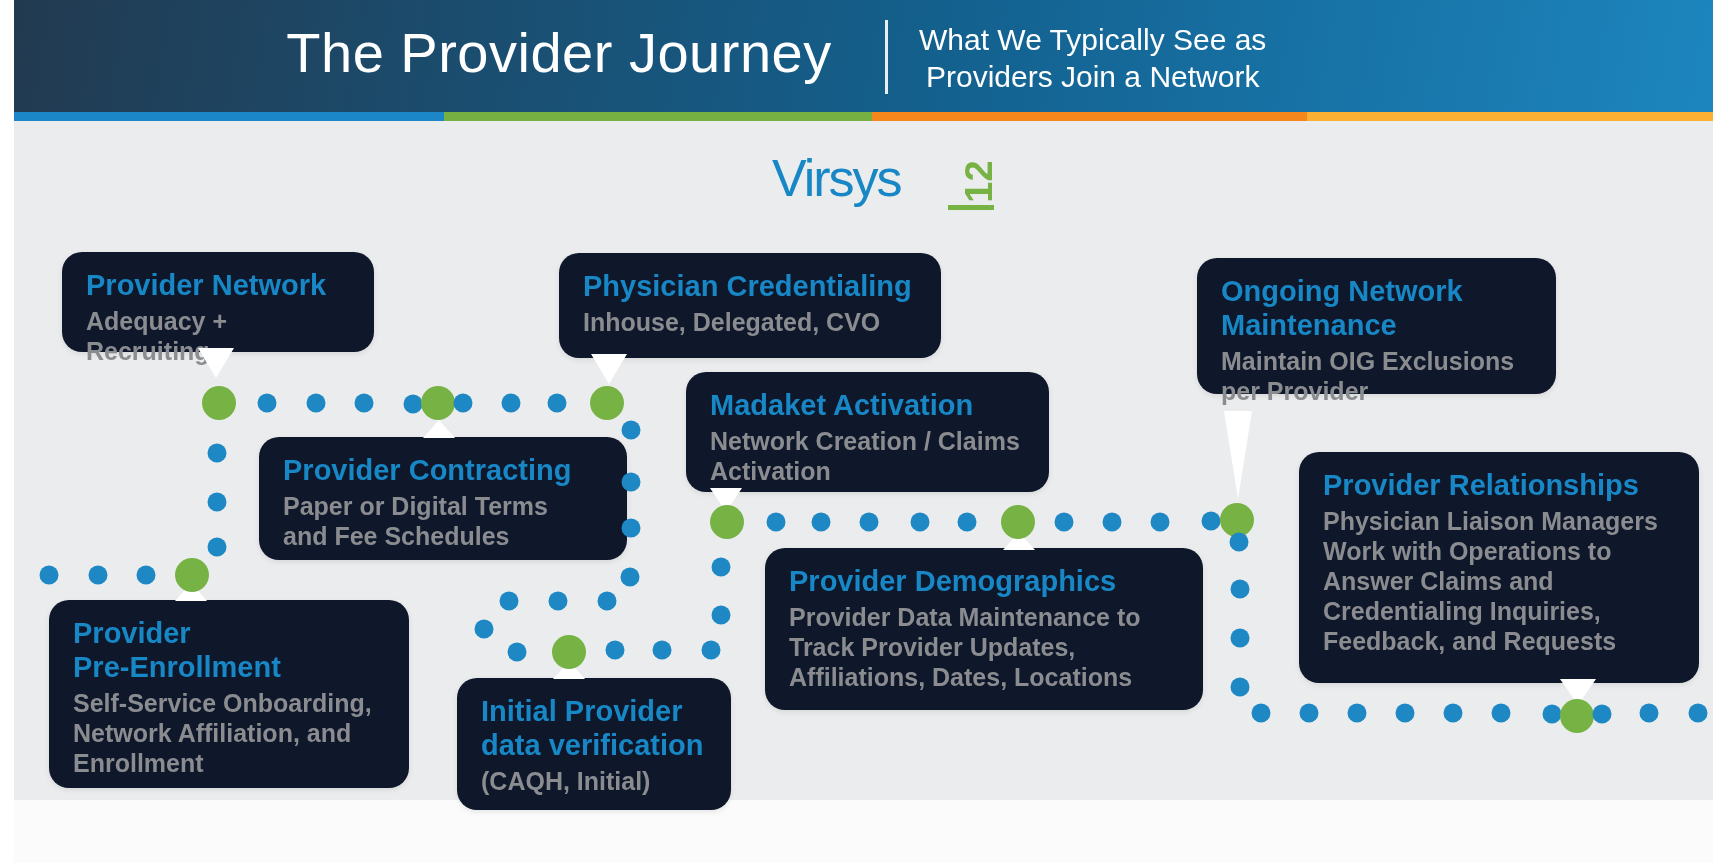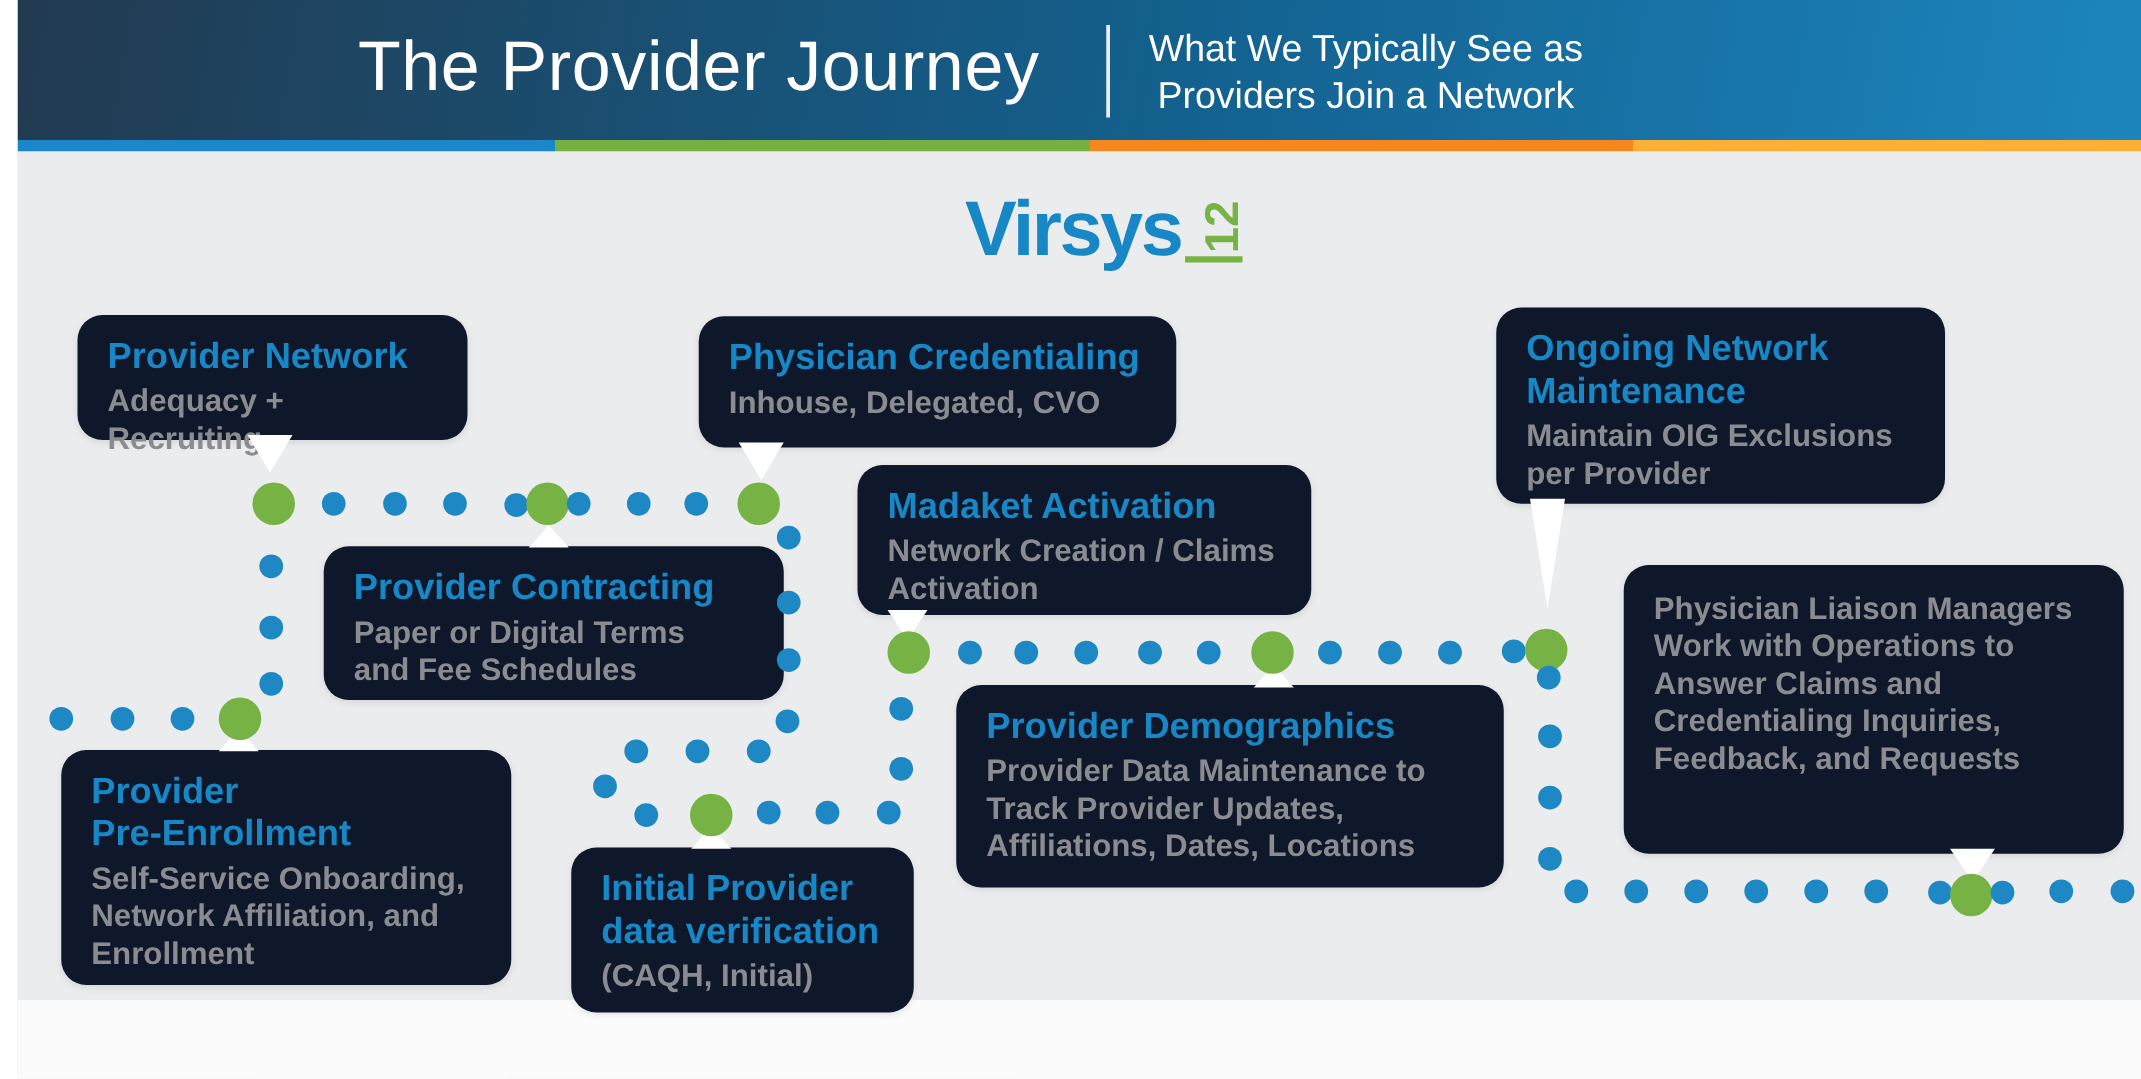--- a/index.html
+++ b/index.html
@@ -11,39 +11,39 @@
   .header-title{position:absolute;left:545px;top:20px;transform:translateX(-50%);
                 color:#fff;font-size:56px;font-weight:400;white-space:nowrap;letter-spacing:0.5px;}
   .header-divider{position:absolute;left:871px;top:20px;width:3px;height:74px;background:rgba(255,255,255,.9);}
   .header-subtitle{position:absolute;left:905px;top:21px;color:#fff;font-size:30px;
                    line-height:37px;white-space:pre-line;font-weight:400;text-align:center;}
   .stripe{position:absolute;left:0;top:112px;width:1713px;height:9px;display:flex;}
   .stripe span{display:block;height:9px;}
   .stripe .s1{width:430px;} .stripe .s2{width:428px;} .stripe .s3{width:435px;} .stripe .s4{flex:1;}
   
   .logo{position:absolute;left:758px;top:148px;width:250px;height:70px;}
-  .logo-text{font-size:62px;font-weight:700;color:var(--accent);letter-spacing:-2px;}
+  .logo-text{font-size:52px;font-weight:400;color:var(--accent);letter-spacing:-2px;}
   .logo-12{position:absolute;left:186px;top:12px;font-size:38px;font-weight:700;
            color:var(--dot-green);transform:rotate(-90deg);}
   .logo-bar{position:absolute;left:176px;top:57px;width:46px;height:5px;background:var(--dot-green);}
   
   .bottom-strip{position:absolute;left:0;top:800px;width:1713px;height:63px;background:#fbfbfb;}
   
   .callout{position:absolute;background:#0f172a;border-radius:20px;box-sizing:border-box;
            padding:16px 24px;box-shadow:0 2px 5px rgba(120,125,130,.18);}
   .c-title{color:var(--accent);font-size:29px;font-weight:700;line-height:34px;white-space:pre-line;}
   .c-sub{color:var(--gray);font-size:25px;font-weight:700;line-height:30px;white-space:pre-line;margin-top:4px;}
   .tail{position:absolute;width:0;height:0;}
   .tail-down{border-left:18px solid transparent;border-right:18px solid transparent;border-top:30px solid #fff;}
   .tail-up{border-left:16px solid transparent;border-right:16px solid transparent;border-bottom:18px solid #fff;}
   #c0{left:48px;top:252px;width:312px;height:100px;}   #c0 .tail{left:136px;top:96px;}
   #c1{left:245px;top:437px;width:368px;height:123px;}  #c1 .tail{left:164px;top:-17px;}
   #c2{left:545px;top:253px;width:382px;height:105px;}  #c2 .tail{left:32px;top:101px;}
   #c3{left:672px;top:372px;width:363px;height:120px;}  #c3 .tail{left:24px;top:116px;border-top-width:24px;border-left-width:16px;border-right-width:16px;}
-  #c4{left:1183px;top:246px;width:359px;height:157px;} #c4 .tail{left:27px;top:153px;border-top-width:88px;border-left-width:14px;border-right-width:14px;}
+  #c4{left:1183px;top:258px;width:359px;height:136px;} #c4 .tail{left:27px;top:153px;border-top-width:88px;border-left-width:14px;border-right-width:14px;}
   #c5{left:751px;top:548px;width:438px;height:162px;}  #c5 .tail{left:238px;top:-16px;}
   #c6{left:1285px;top:452px;width:400px;height:231px;} #c6 .tail{left:261px;top:227px;border-top-width:26px;}
   #c7{left:35px;top:600px;width:360px;height:188px;}   #c7 .tail{left:126px;top:-17px;}
   #c8{left:443px;top:678px;width:274px;height:132px;}  #c8 .tail{left:96px;top:-17px;}
   
   .path-layer{position:absolute;left:0;top:0;width:1713px;height:863px;pointer-events:none;}
   .dot{position:absolute;border-radius:50%;transform:translate(-50%,-50%);}
   .dot.b{width:19px;height:19px;background:var(--dot-blue);}
   .dot.g{width:34px;height:34px;background:var(--dot-green);}
 </style>
@@ -103,20 +103,21 @@
     <div class="tail tail-down"></div>
   </div>
   <div class="callout" id="c5">
     <div class="c-title">Provider Demographics</div>
     <div class="c-sub">Provider Data Maintenance to
 Track Provider Updates,
 Affiliations, Dates, Locations</div>
     <div class="tail tail-up"></div>
   </div>
   <div class="callout" id="c6">
+    <div class="c-title">Provider Relationships</div>
     <div class="c-sub">Physician Liaison Managers
 Work with Operations to
 Answer Claims and
 Credentialing Inquiries,
 Feedback, and Requests</div>
     <div class="tail tail-down"></div>
   </div>
   <div class="callout" id="c7">
     <div class="c-title">Provider
 Pre-Enrollment</div>

